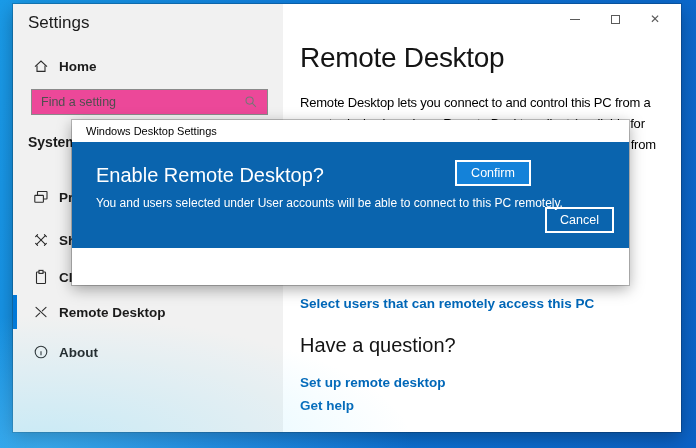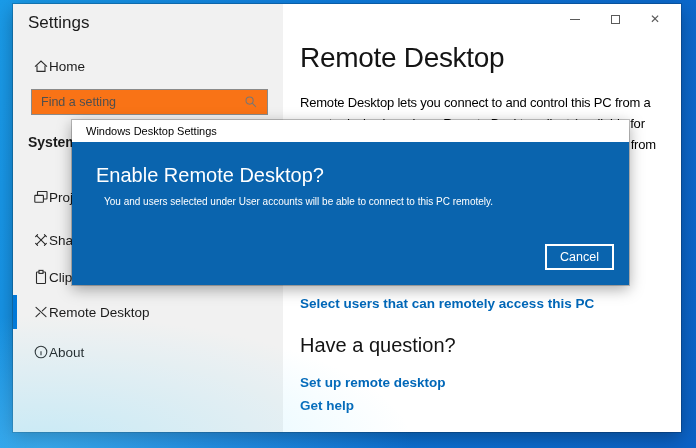--- a/index.html
+++ b/index.html
@@ -25,31 +25,31 @@
   .sidebar {
     position:absolute; left:0; top:0; width:270px; height:100%;
     background:#f1f1f1;
   }
   .app-title { position:absolute; left:15px; top:9px; font-size:17px; color:#1b1b1b; }
   .nav-item {
     position:absolute; left:0; width:100%; height:36px;
     display:flex; align-items:center; cursor:default;
   }
   .nav-item .ic { width:16px; height:16px; margin-left:20px; flex:0 0 16px; color:#2b2b2b; }
-  .nav-item .lbl { margin-left:0; font-size:13.5px; white-space:nowrap; }
+  .nav-item .lbl { margin-left:10px; font-size:13.5px; white-space:nowrap;font-weight:bold; }
   .nav-item.selected::before {
     content:""; position:absolute; left:0; top:1px; width:4px; height:34px; background:#0078d7;
   }
   .nav-home { top:44px; }
   .nav-0 { top:175px; } .nav-1 { top:218px; } .nav-2 { top:255px; }
   .nav-3 { top:290px; } .nav-4 { top:330px; }
   .section-label { position:absolute; left:15px; top:130px; font-size:14px; font-weight:bold; white-space:nowrap; }
   .searchbox {
     position:absolute; left:18px; top:85px; width:237px; height:26px;
-    background:#f97316; border:1px solid #8a8a8a; display:flex; align-items:center;
+    background:#ec4899; border:1px solid #8a8a8a; display:flex; align-items:center;
   }
   .searchbox input {
     flex:1; border:none; outline:none; background:transparent;
     font-family:inherit; font-size:12.5px; color:#333; padding:0 4px 0 9px;
   }
   .searchbox input::placeholder { color:#4f4f4f; opacity:1; }
   .searchbox .ic { width:14px; height:14px; margin-right:9px; color:#767676; }
   svg { display:block; width:100%; height:100%; }
   
   .caption { position:absolute; top:0; right:6px; height:30px; display:flex; }
@@ -75,30 +75,30 @@
   .setup-link { position:absolute; left:17px; top:371px; }
   .gethelp-link { position:absolute; left:17px; top:394px; }
   
   .dialog {
     position:absolute; left:59px; top:116px; width:557px; height:165px;
     box-shadow:0 0 0 1px rgba(0,0,0,.22), 0 4px 14px rgba(0,0,0,.35);
     z-index:5; background:#fff;
   }
   .dialog-titlebar { height:22px; background:#fff; display:flex; align-items:center; }
   .dialog-title { font-size:11px; margin-left:14px; color:#000; }
-  .dialog-body { position:relative; height:143px; background:#0a64ae; color:#fff; padding:22px 0 0 24px; }
+  .dialog-body { position:relative; height:106px; background:#0a64ae; color:#fff; padding:22px 0 0 24px; }
   .dialog-heading { font-size:20px; font-weight:300; }
-  .dialog-message { font-size:10px; margin-top:9px;margin-left:8px; }
+  .dialog-message { font-size:12px; margin-top:9px; }
   .dialog-buttons { position:absolute; right:15px; bottom:15px; display:flex; gap:14px; }
   .dlg-btn {
     height:26px; border:2px solid #fff; color:#fff; font-family:inherit;
     font-size:12.5px; display:flex; align-items:center; justify-content:center; cursor:pointer;
   }
   .dlg-btn.confirm { width:76px; background:#1482d9; }
-  .dlg-btn.cancel { width:69px; background:transparent; }
+  .dlg-btn.cancel { width:69px; background:transparent;margin-top:47px; }
 </style>
 </head>
 <body>
 
 <div class="desktop">
   <div class="window">
 
     <aside class="sidebar">
       <div class="app-title">Settings</div>
 
@@ -200,19 +200,20 @@
     </div>
 
     <div class="dialog">
       <div class="dialog-titlebar">
         <span class="dialog-title">Windows Desktop Settings</span>
       </div>
       <div class="dialog-body">
         <div class="dialog-heading">Enable Remote Desktop?</div>
         <div class="dialog-message">You and users selected under User accounts will be able to connect to this PC remotely.</div>
         <div class="dialog-buttons">
+          <button class="dlg-btn confirm">Confirm</button>
           <button class="dlg-btn cancel">Cancel</button>
         </div>
       </div>
     </div>
 
   </div>
 </div>
 
 </body></html>

